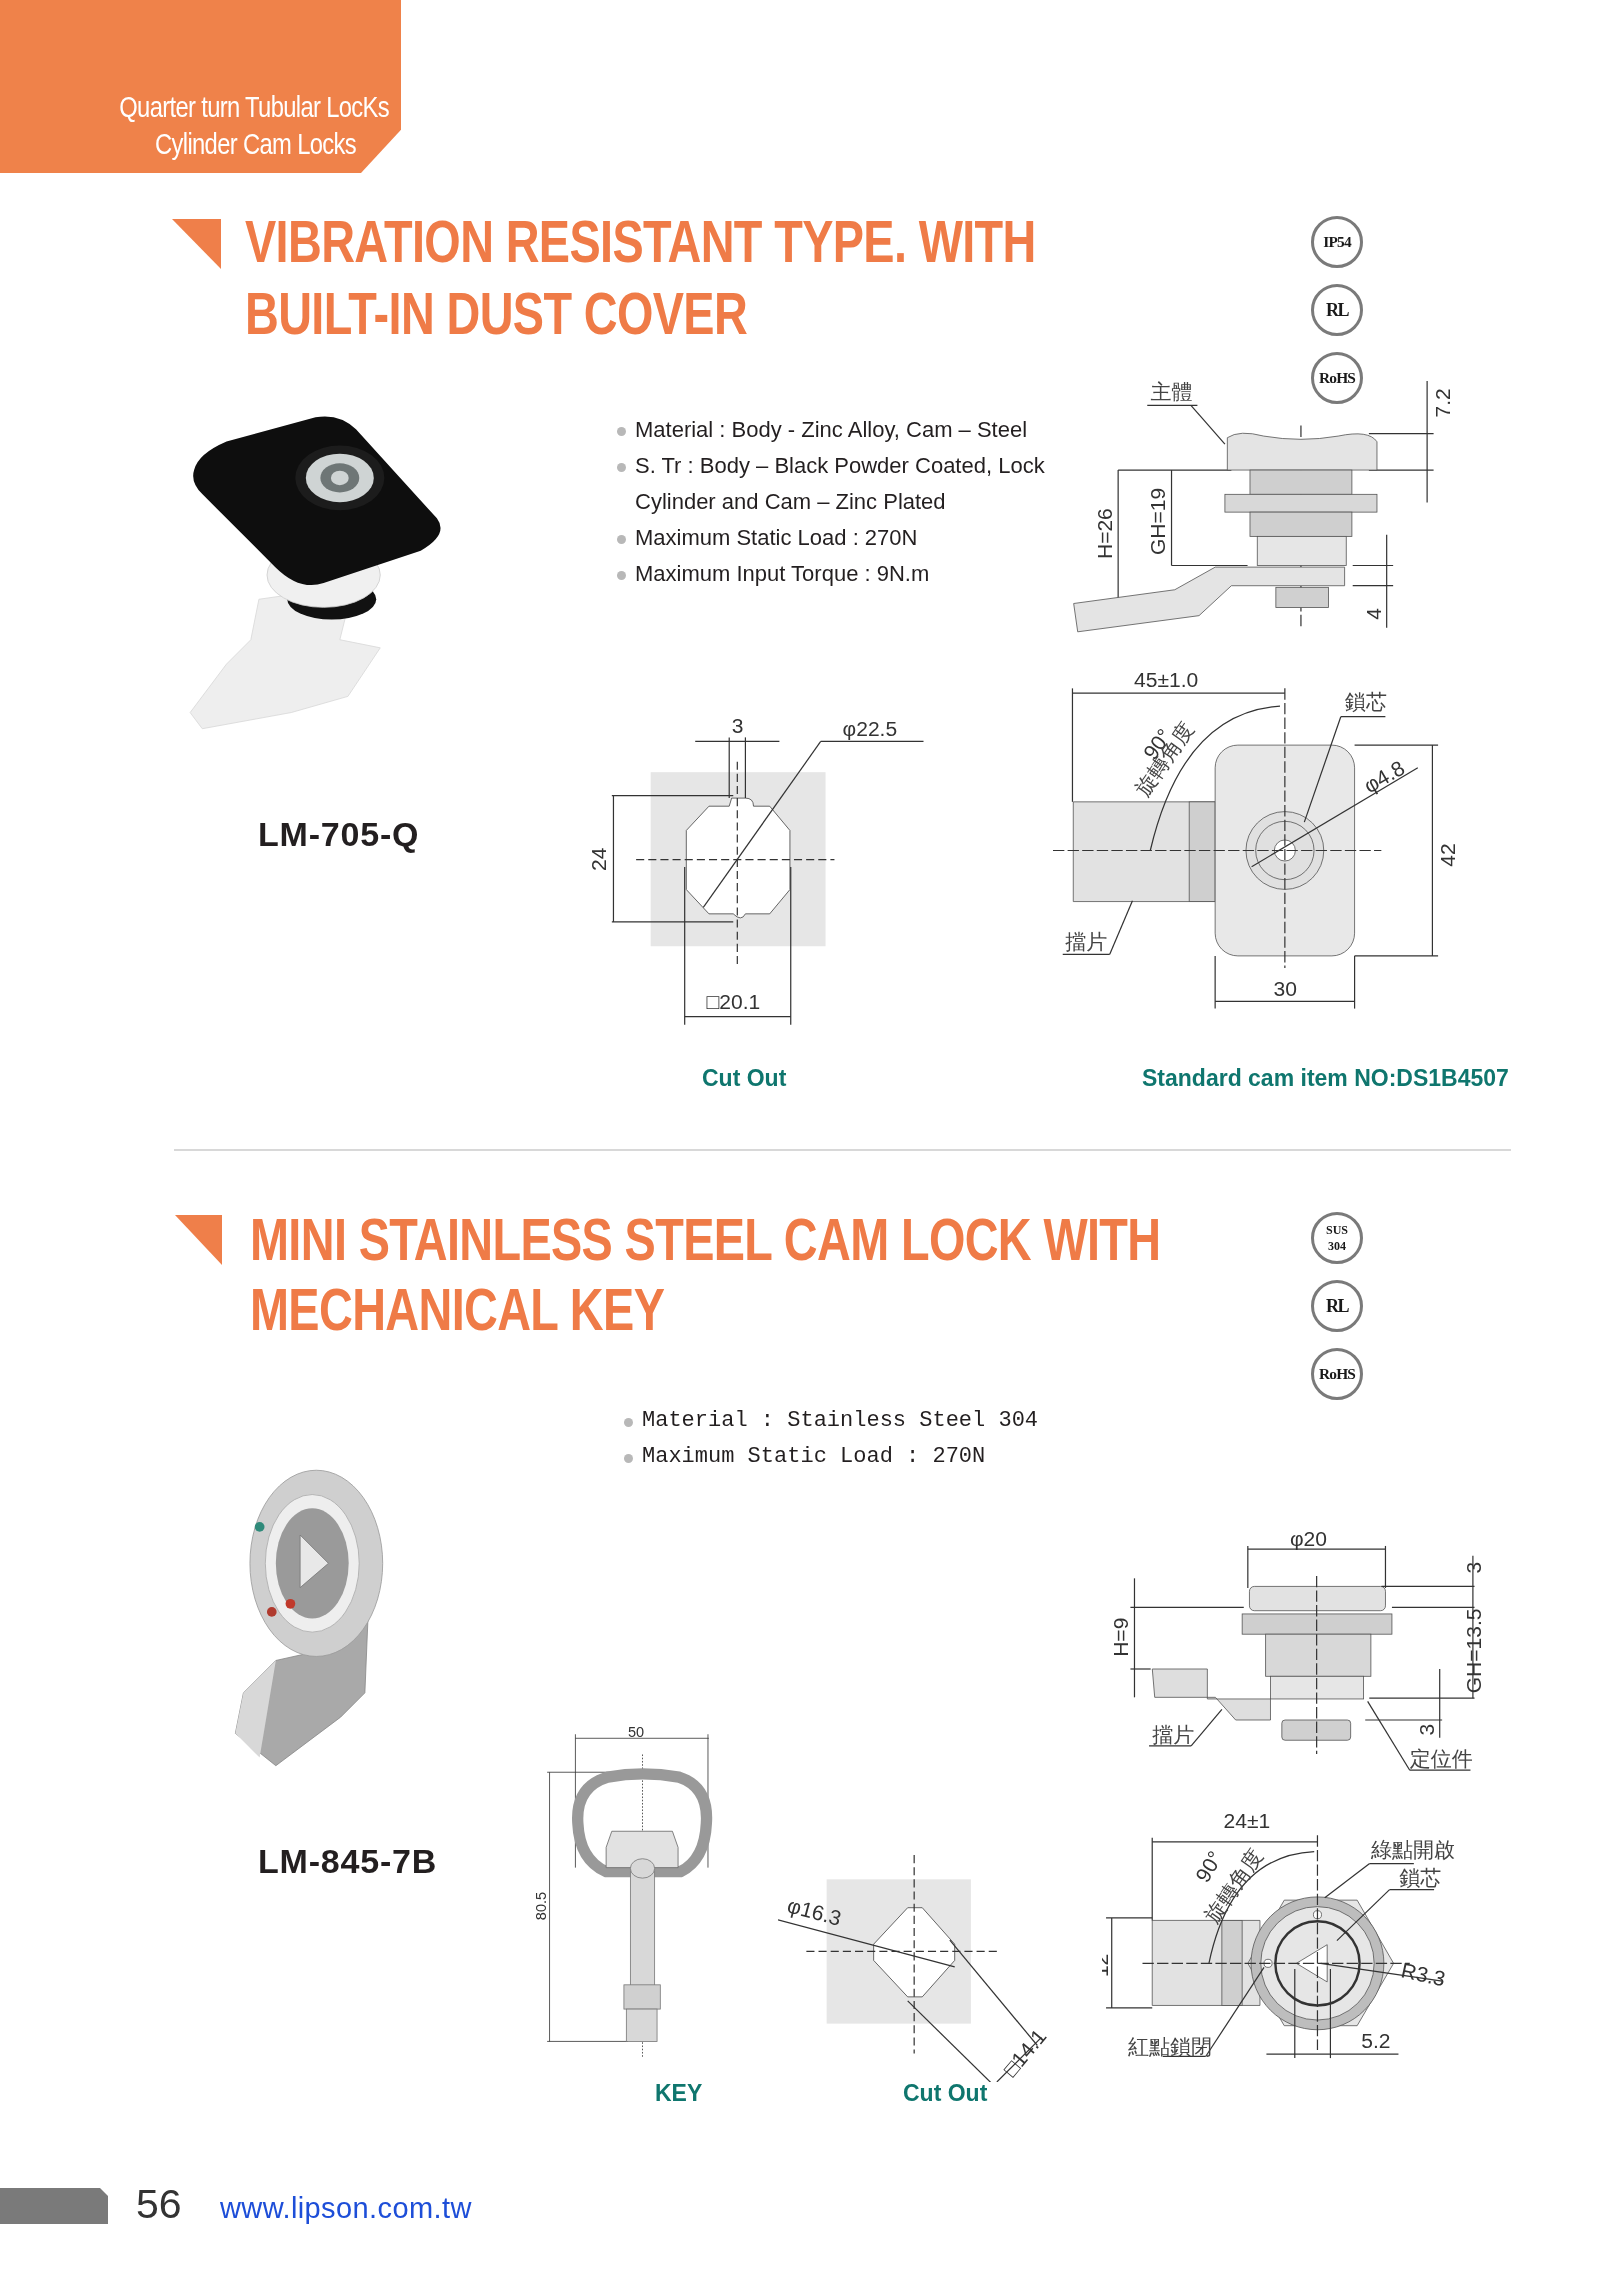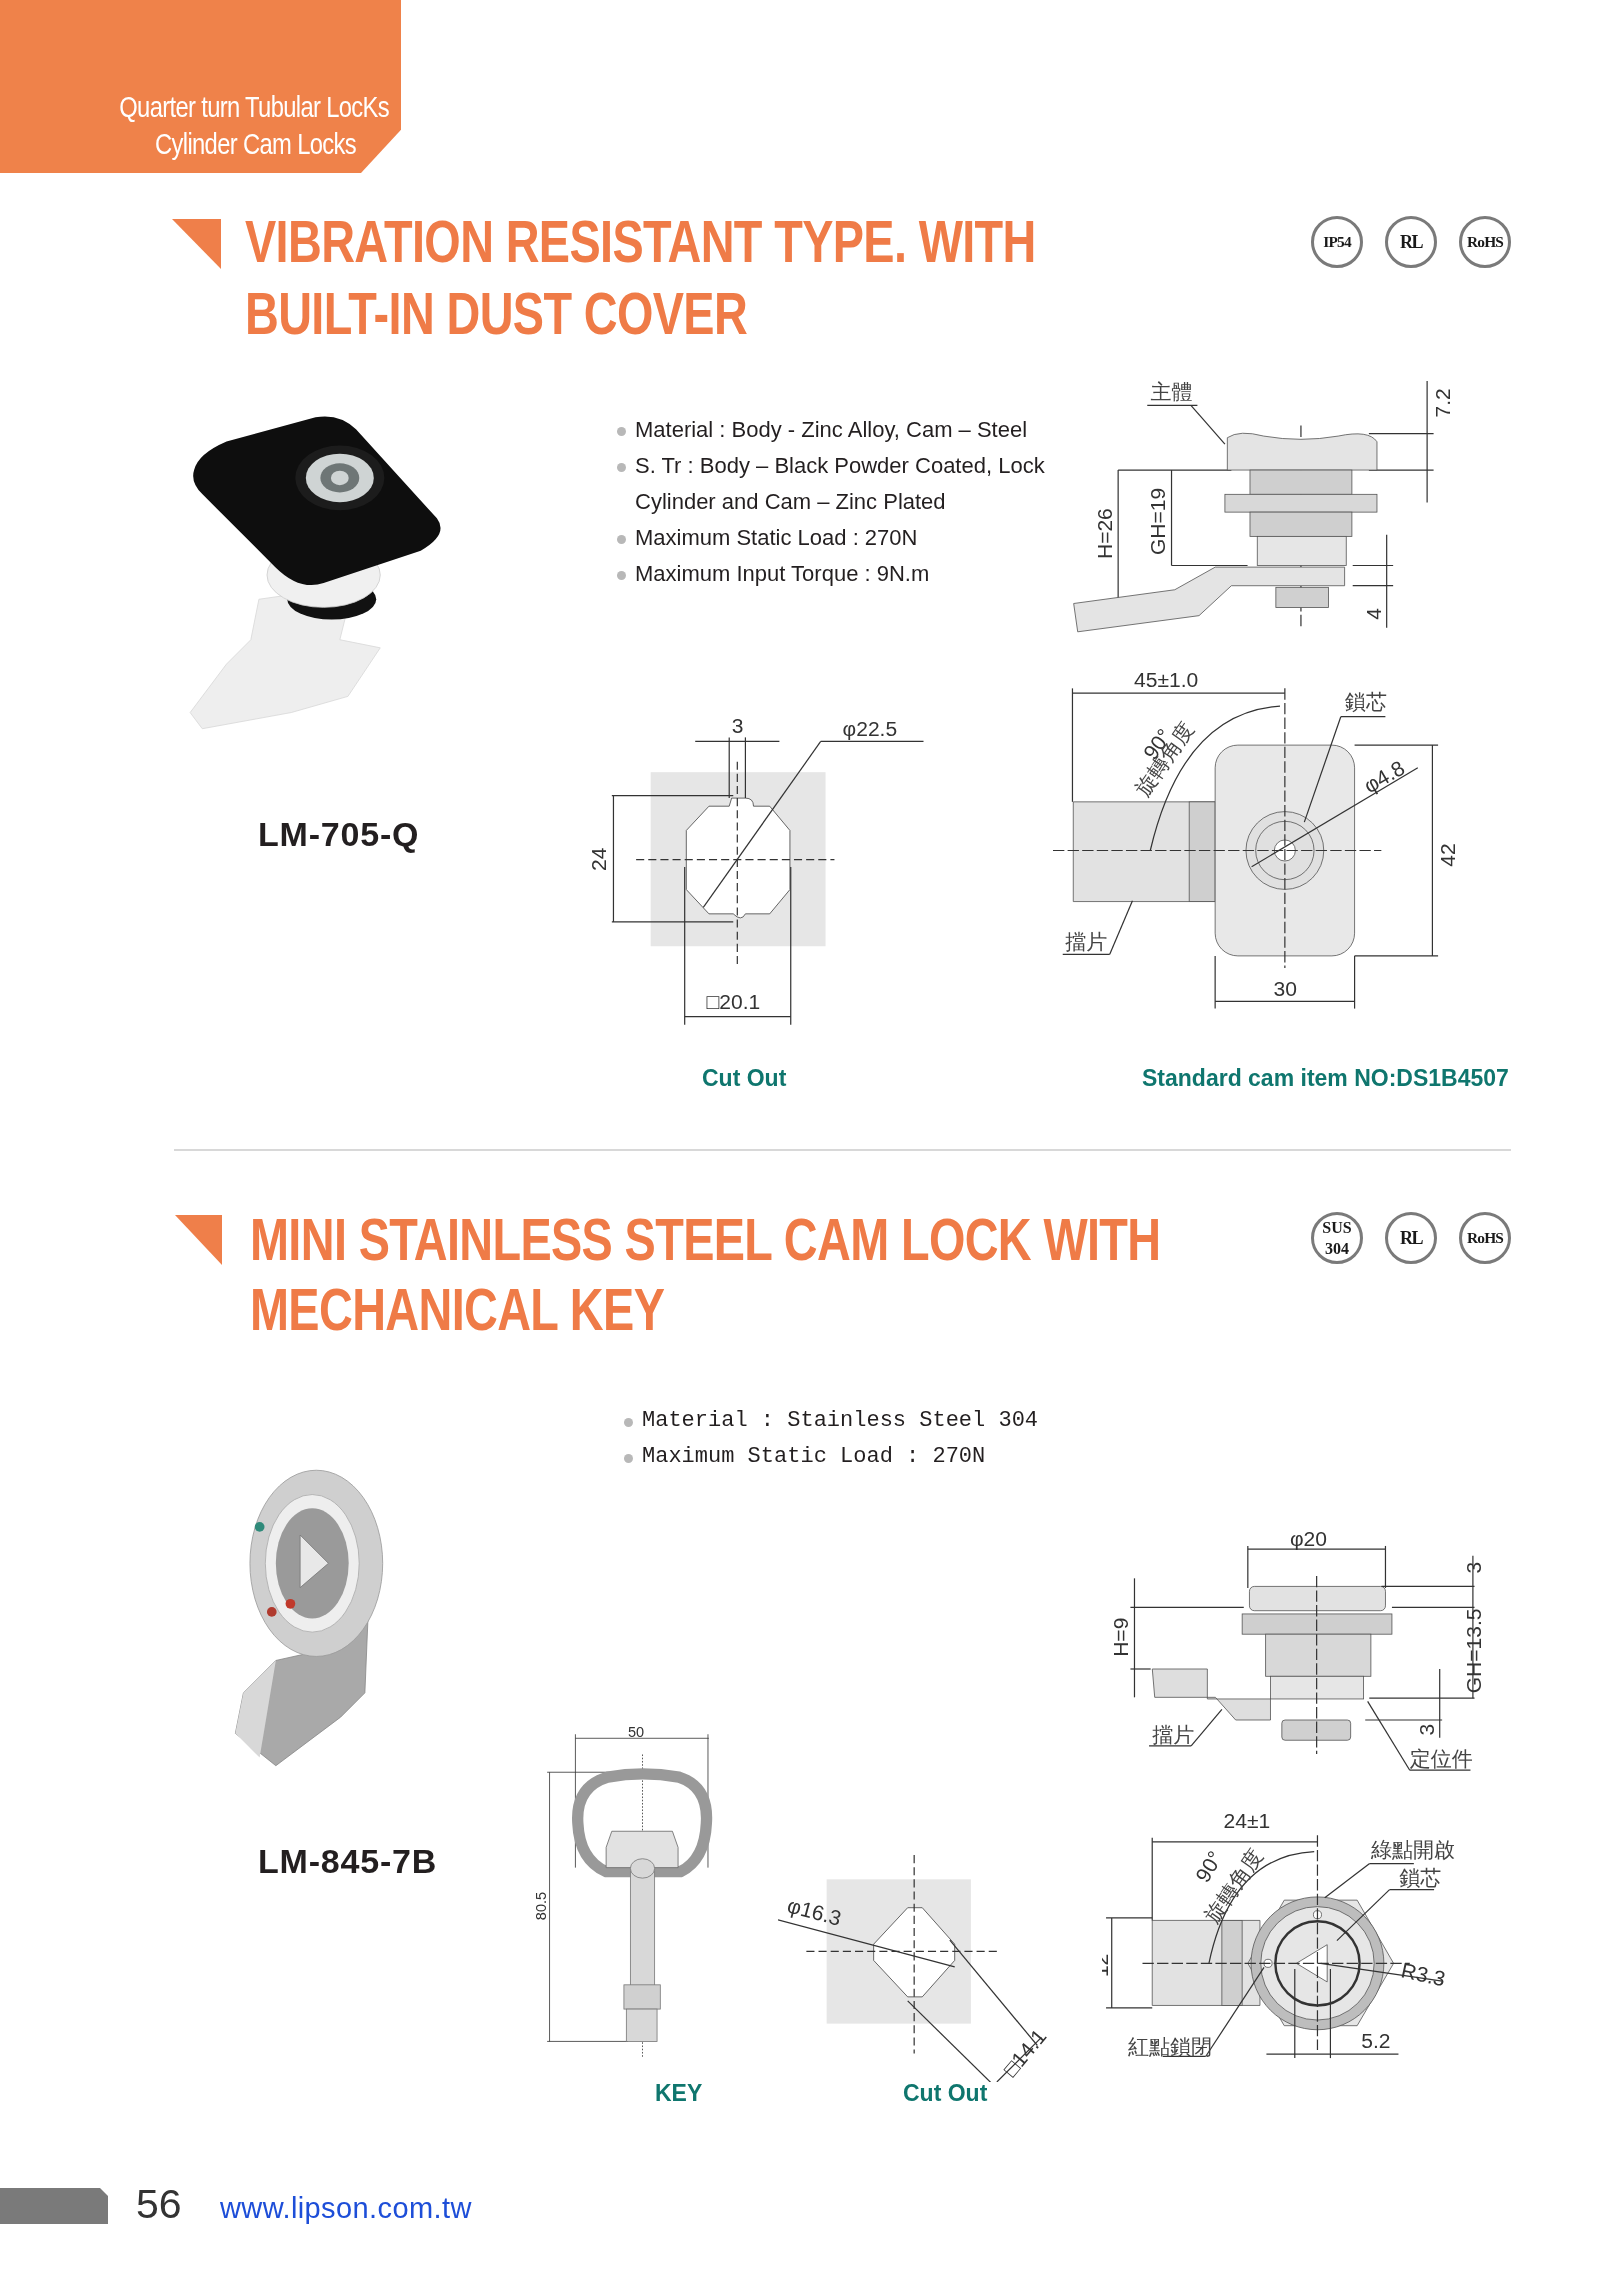--- a/index.html
+++ b/index.html
@@ -6,25 +6,25 @@
   body{width:1620px;height:2273px;position:relative;overflow:hidden;font-family:"Liberation Sans",sans-serif;color:#231f20;}
   .abs{position:absolute;}
   
   .hdr-tab{left:0;top:0;width:401px;height:173px;background:#ef824a;clip-path:polygon(0 0,100% 0,100% 75%,361px 100%,0 100%);}
   .hdr-line{left:0;font-family:"Liberation Sans",sans-serif;color:#fff;font-size:29px;letter-spacing:-0.8px;transform:scaleX(0.82);transform-origin:right center;text-align:right;width:389px;}
   
   .tri{width:0;height:0;border-left:49px solid transparent;border-top:50px solid #ef7f4a;}
   .tri2{width:0;height:0;border-left:47px solid transparent;border-top:50px solid #ef7f4a;}
   .title{color:#ef7b47;font-weight:bold;font-size:60px;line-height:71px;letter-spacing:-0.8px;transform:scaleX(0.78);transform-origin:left top;white-space:nowrap;font-family:"Liberation Sans",sans-serif;}
   
-  .badges{display:flex;gap:22px;}
+  .badges{display:flex;gap:16px;flex-direction:column;}
   .badge{width:52px;height:52px;border:3.2px solid #7a7a7a;border-radius:50%;display:flex;align-items:center;justify-content:center;font-family:"Liberation Serif",serif;font-weight:bold;color:#1a1a1a;box-sizing:border-box;text-align:center;line-height:1;}
   .b-sm{font-size:15.4px;letter-spacing:-0.8px;}
   .b-lg{font-size:18px;letter-spacing:-1.6px;}
-  .b-two{font-size:16px;line-height:21px;white-space:pre;}
+  .b-two{font-size:12px;line-height:16px;white-space:pre;}
   
   .specs{list-style:none;margin:0;padding:0;font-size:22px;line-height:36px;color:#231f20;}
   .specs li{position:relative;padding-left:18px;}
   .specs li.cont::before{display:none;}
   .specs li::before{content:"";position:absolute;left:0;top:14.6px;width:9px;height:9px;border-radius:50%;background:#b8b8b8;}
   .model{font-weight:bold;font-size:34px;letter-spacing:0.8px;color:#231f20;}
   .cap{font-weight:bold;font-size:23px;color:#0f766e;}
   .divider{left:174px;top:1149px;width:1337px;height:1.6px;background:#d8d8d8;}
   .dim{font-family:"Liberation Sans",sans-serif;font-size:26px;fill:#333;}
   .zh{font-family:"DejaVu Sans",sans-serif;font-size:26px;fill:#444;}

